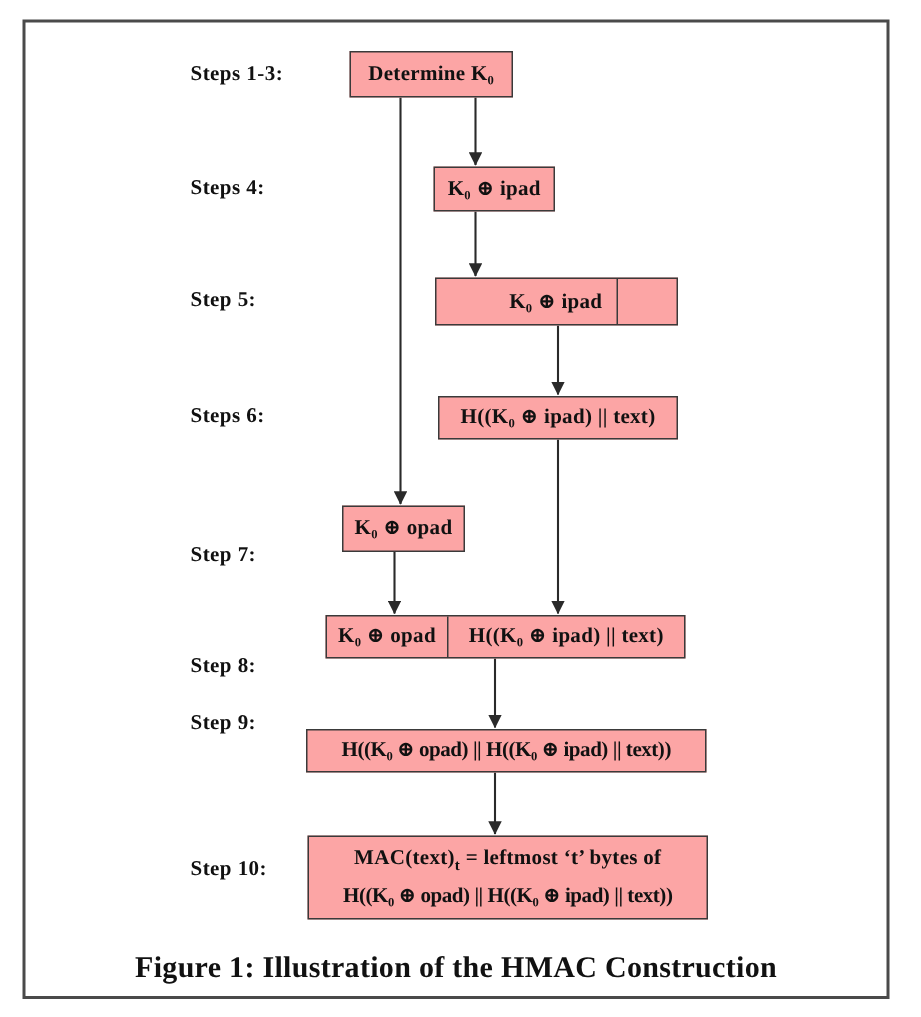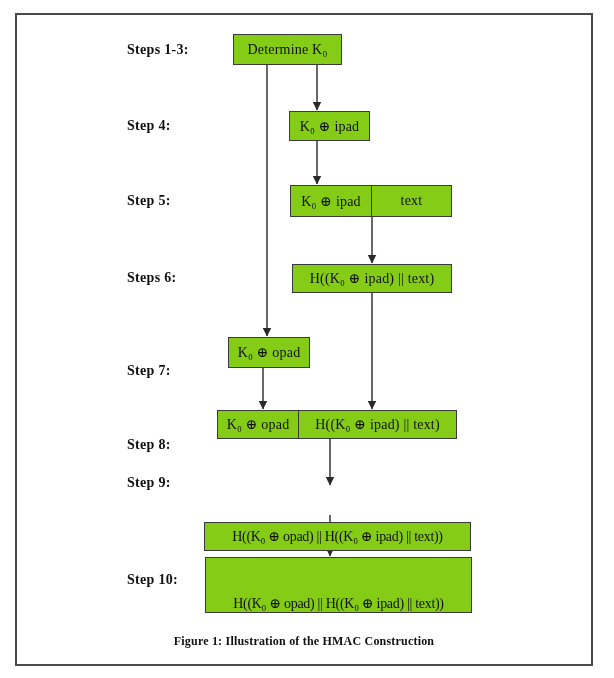--- a/index.html
+++ b/index.html
@@ -10,37 +10,37 @@
   .frame{
     position:absolute;left:15px;top:13px;width:578px;height:653px;
     border:2px solid #4a4a4a;box-sizing:border-box;background:#ffffff;z-index:0;
   }
   .arrows{position:absolute;left:0;top:0;width:614px;height:678px;z-index:1;}
   .step-label{
     position:absolute;left:127px;height:18px;line-height:18px;
     font-size:14px;font-weight:bold;letter-spacing:0.3px;white-space:nowrap;z-index:2;text-align:center;
   }
   .box{
-    position:absolute;box-sizing:border-box;background:#84cc16;
+    position:absolute;box-sizing:border-box;background:#fca5a5;
     border:1.5px solid #3a3a3a;z-index:2;
     display:flex;align-items:center;justify-content:center;
-    font-size:14px;font-weight:normal;letter-spacing:0.2px;white-space:nowrap;
+    font-size:14px;font-weight:bold;letter-spacing:0.2px;white-space:nowrap;
   }
   .box .cell{
     display:flex;align-items:center;justify-content:center;
     height:100%;box-sizing:border-box;
   }
   .box .cell.first{border-right:1.5px solid #3a3a3a;}
   .box .cell.rest{flex:1;}
-  .tight{letter-spacing:-0.3px;margin-top:36px;}
+  .tight{letter-spacing:-0.3px;}
   .box.multiline{flex-direction:column;justify-content:center;line-height:25px;}
   .box sub{font-size:10px;line-height:0;}
   .caption{
     position:absolute;left:15px;top:634px;width:578px;text-align:center;
-    font-size:12px;font-weight:bold;letter-spacing:0.2px;z-index:2;
+    font-size:20px;font-weight:bold;letter-spacing:0.2px;z-index:2;
   }
 </style>
 </head>
 <body>
 
 <div class="canvas">
 
   <div class="frame"></div>
 
   <svg class="arrows" viewBox="0 0 614 678" xmlns="http://www.w3.org/2000/svg">
@@ -55,57 +55,59 @@
       <line x1="317" y1="65" x2="317" y2="110" marker-end="url(#ah)"></line>
       <line x1="317" y1="141" x2="317" y2="184" marker-end="url(#ah)"></line>
       <line x1="372" y1="217" x2="372" y2="263" marker-end="url(#ah)"></line>
       <line x1="372" y1="293" x2="372" y2="409" marker-end="url(#ah)"></line>
       <line x1="330" y1="439" x2="330" y2="485" marker-end="url(#ah)"></line>
       <line x1="330" y1="515" x2="330" y2="556" marker-end="url(#ah)"></line>
     </g>
   </svg>
 
   <div class="step-label" style="top:41px">Steps 1-3:</div>
-  <div class="step-label" style="top:117px">Step 4:</div>
+  <div class="step-label" style="top:117px">Steps 4:</div>
   <div class="step-label" style="top:192px">Step 5:</div>
   <div class="step-label" style="top:269px">Steps 6:</div>
   <div class="step-label" style="top:362px">Step 7:</div>
   <div class="step-label" style="top:436px">Step 8:</div>
   <div class="step-label" style="top:474px">Step 9:</div>
   <div class="step-label" style="top:571px">Step 10:</div>
 
   <div class="box" style="left:233px;top:34px;width:109px;height:31px">
     <span>Determine K₀</span>
   </div>
 
   <div class="box" style="left:289px;top:111px;width:81px;height:30px">
     <span>K₀ ⊕ ipad</span>
   </div>
 
   <div class="box" style="left:290px;top:185px;width:162px;height:32px;padding:0">
     <span class="cell first" style="width:81px">K₀ ⊕ ipad</span>
-    <span class="cell rest">text</span>
   </div>
 
   <div class="box" style="left:292px;top:264px;width:160px;height:29px">
     <span>H((K₀ ⊕ ipad) || text)</span>
   </div>
 
   <div class="box" style="left:228px;top:337px;width:82px;height:31px">
     <span>K₀ ⊕ opad</span>
   </div>
 
   <div class="box" style="left:217px;top:410px;width:240px;height:29px;padding:0">
     <span class="cell first" style="width:81px">K₀ ⊕ opad</span>
     <span class="cell rest">H((K₀ ⊕ ipad) || text)</span>
   </div>
 
   <div class="box tight" style="left:204px;top:486px;width:267px;height:29px">
     <span>H((K₀ ⊕ opad) || H((K₀ ⊕ ipad) || text))</span>
   </div>
 
   <div class="box multiline" style="left:205px;top:557px;width:267px;height:56px">
+    <div>
+      <span>MAC(text)</span><sub>t</sub><span> = leftmost ‘t’ bytes of</span>
+    </div>
     <div class="tight">H((K₀ ⊕ opad) || H((K₀ ⊕ ipad) || text))</div>
   </div>
 
   <div class="caption">Figure 1: Illustration of the HMAC Construction</div>
 
 </div>
 
 </body></html>

